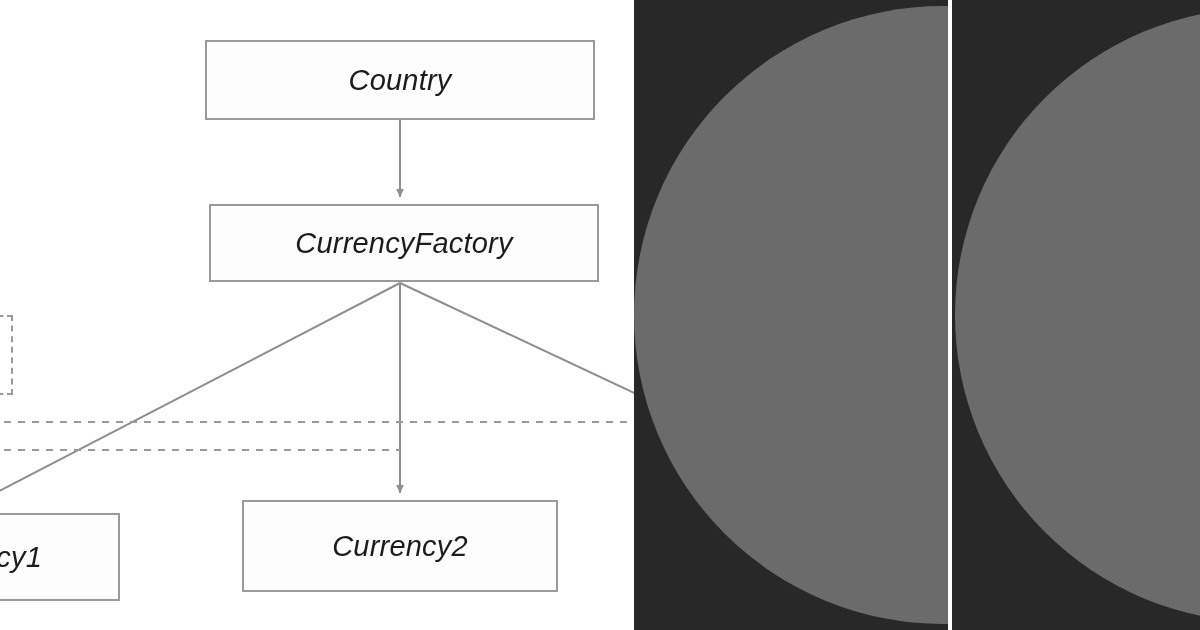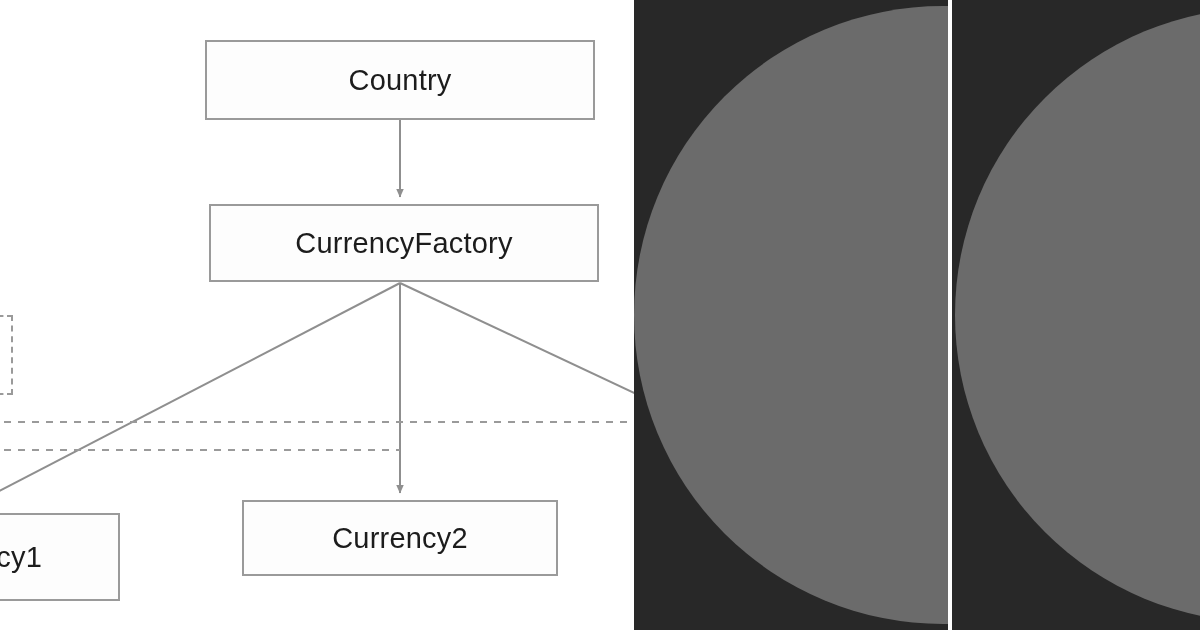--- a/index.html
+++ b/index.html
@@ -49,21 +49,21 @@
   .uml-box .uml-label {
     font-family: "Liberation Sans", sans-serif;
     font-size: 29px;
     color: #1c1c1c;
     letter-spacing: 0.2px;
     white-space: nowrap;
   }
 
   #box-country      { left: 205px; top: 40px;  width: 390px; height: 80px; }
   #box-factory      { left: 209px; top: 204px; width: 390px; height: 78px; }
-  #box-currency2    { left: 242px; top: 500px; width: 316px; height: 76px; }
+  #box-currency2    { left: 242px; top: 500px; width: 316px; height: 92px; }
   
   #box-currency1    { left: -190px; top: 513px; width: 310px; height: 88px;
                       justify-content: flex-end; padding-right: 76px; }
 
   
   #note-fragment {
     position: absolute;
     left: -60px;
     top: 315px;
     width: 73px;
@@ -107,21 +107,21 @@
   #blob-2 {
     left: 3px;
     top: 8px;
     width: 614px;
     height: 614px;
   }
 </style>
 </head>
 <body>
 
-<div id="canvas" style="background: #bef264;">
+<div id="canvas" style="background: #bef264; font-style: italic;">
 
   <div id="diagram-panel" style="background: rgb(255, 255, 255);">
 
     <svg id="diagram-svg" viewBox="0 0 634 630" preserveAspectRatio="none">
       <defs>
         <marker id="arrowhead" markerWidth="10" markerHeight="10" refX="8.5" refY="4" orient="auto" markerUnits="userSpaceOnUse">
           <path d="M0,0 L9,4 L0,8 z" fill="#8f8f8f"></path>
         </marker>
       </defs>
 

